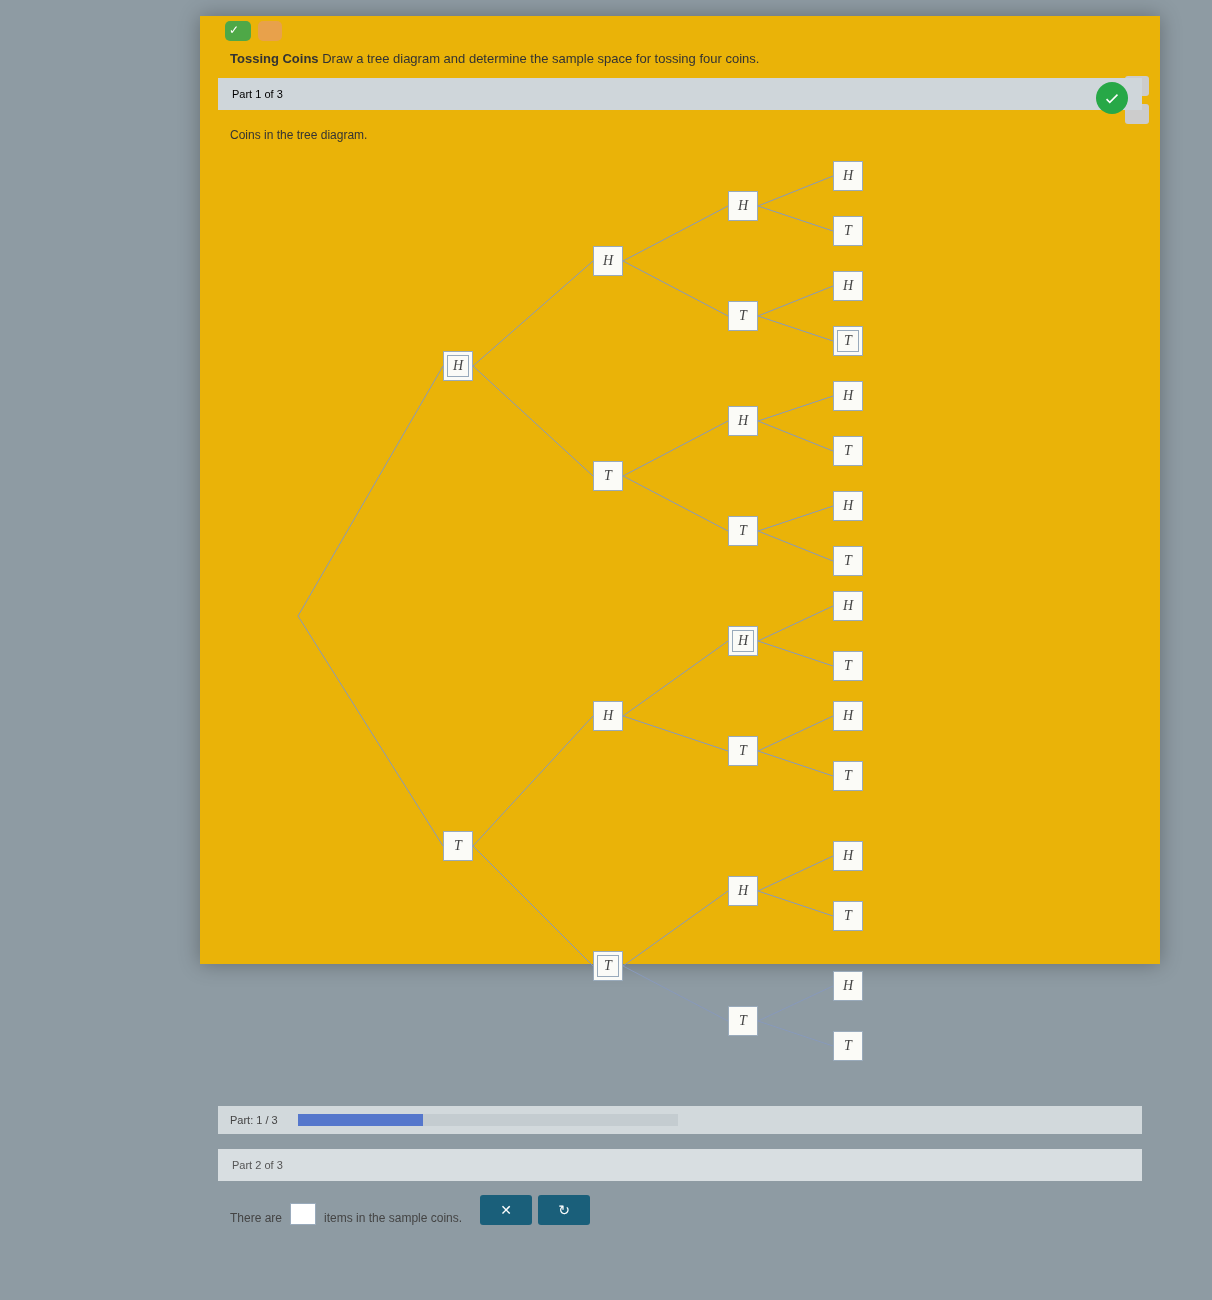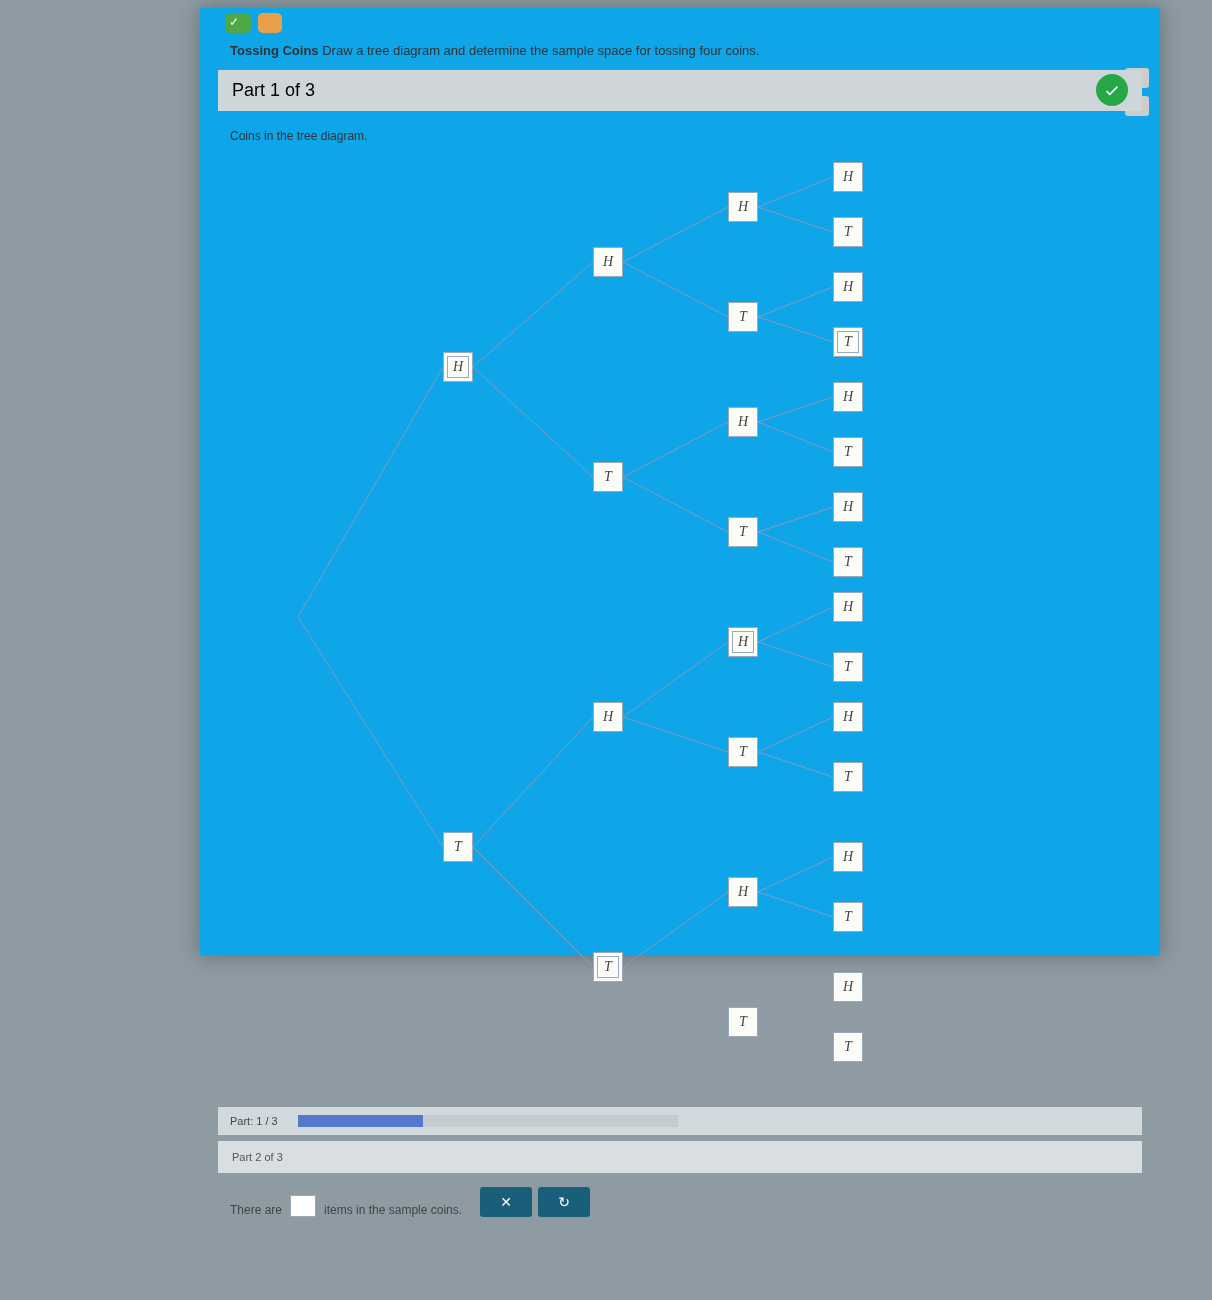--- a/index.html
+++ b/index.html
@@ -1,36 +1,36 @@
 <!DOCTYPE html>
 <html><head>
 <meta charset="utf-8">
 <style>
 *{box-sizing:border-box;margin:0;padding:0}
 body{background:#8e9ba3;width:1212px;height:1300px;font-family:Arial,sans-serif;position:relative;overflow:hidden}
-.page{position:absolute;left:200px;top:8px;width:960px;height:948px;background:#0ea5e9;box-shadow:0 0 20px rgba(0,0,0,.3)}
+.page{position:absolute;left:200px;top:16px;width:960px;height:948px;background:#eab308;box-shadow:0 0 20px rgba(0,0,0,.3)}
 .topicon{position:absolute;left:25px;top:5px;width:26px;height:20px;background:#4ea847;border-radius:5px}
 .topicon::before{content:"✓";color:#fff;font-size:12px;position:absolute;left:4px;top:2px}
 .topicon2{position:absolute;left:58px;top:5px;width:24px;height:20px;background:#e8a14b;border-radius:5px}
 .sideicons{position:absolute;right:5px;top:60px;width:30px}
 .si{width:24px;height:20px;background:#ccc;border-radius:3px;margin-bottom:8px}
 .header{padding:35px 30px 12px 30px;font-size:13px;color:#333}
 .header b{font-weight:700}
-.partbar{margin:0 18px;background:#cfd6da;padding:10px 14px;font-size:18px;position:relative}
+.partbar{margin:0 18px;background:#cfd6da;padding:10px 14px;font-size:11px;position:relative}
 .check{position:absolute;right:14px;top:4px;width:32px;height:32px;background:#27a847;border-radius:50%;display:flex;align-items:center;justify-content:center}
 .check svg{width:18px;height:18px;fill:#fff}
 .instr{padding:18px 30px 4px 30px;font-size:12px;color:#333}
 .tree{position:relative;margin:0 18px;height:960px}
 svg.lines{position:absolute;left:0;top:0;width:100%;height:100%}
 .node{position:absolute;width:30px;height:30px;border:1px solid #9ab;background:#fbfbf7;font-family:'Times New Roman',serif;font-style:italic;font-size:14px;display:flex;align-items:center;justify-content:center;color:#444}
 .node.dbl{box-shadow:inset 0 0 0 3px #fbfbf7,inset 0 0 0 4px #9ab}
 .progress{margin:0 18px;background:#d2d9dc;padding:8px 12px;font-size:11px;color:#444;display:flex;align-items:center;gap:20px}
 .pbar{width:380px;height:12px;background:#c4ccd0;position:relative}
 .pfill{height:100%;background:#5577cc}
-.part2{margin:6px 18px 0;background:#d8dee1;padding:10px 14px;font-size:11px;color:#555}
+.part2{margin:15px 18px 0;background:#d8dee1;padding:10px 14px;font-size:11px;color:#555}
 .answer{padding:14px 30px;font-size:12px;color:#444;display:flex;align-items:flex-end;gap:8px}
 .ansbox{width:26px;height:22px;border:1px solid #9ab;background:#fff}
 .btns{display:inline-flex;gap:6px;margin-left:10px}
 .btn{width:52px;height:30px;background:#1a5f7a;color:#fff;border-radius:3px;display:flex;align-items:center;justify-content:center;font-size:14px}
 </style>
 </head>
 <body>
 
 <div class="page">
   <div class="topicon"></div>

